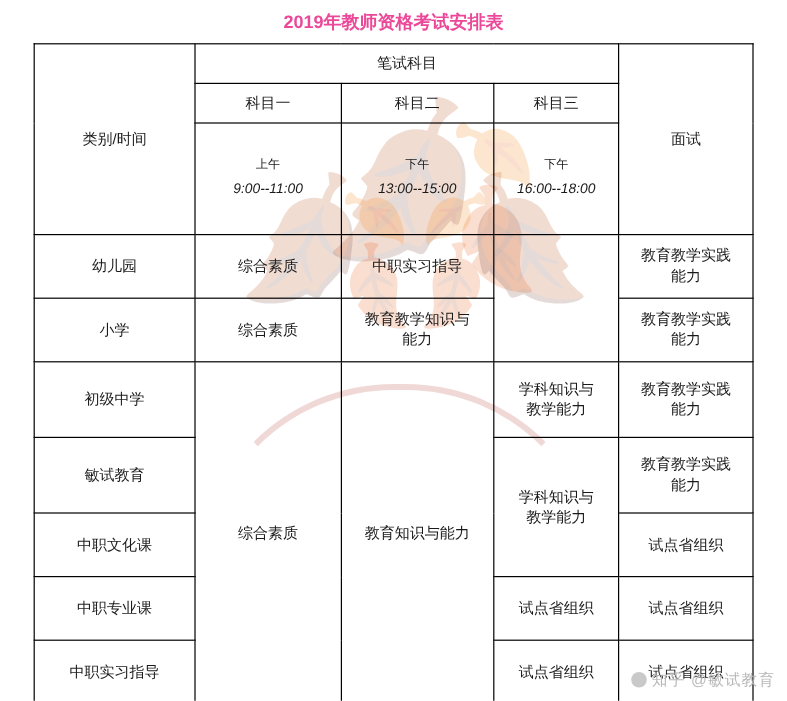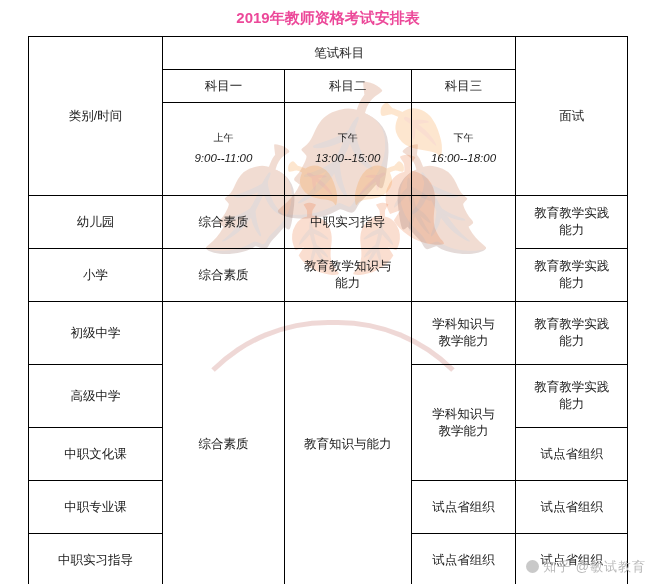--- a/index.html
+++ b/index.html
@@ -222,21 +222,21 @@
 
       <tr class="tall-row">
         <td class="cat-cell">初级中学</td>
         <td rowspan="5">综合素质</td>
         <td rowspan="5">教育知识与能力</td>
         <td>学科知识与教学能力</td>
         <td>教育教学实践能力</td>
       </tr>
 
       <tr class="tall-row">
-        <td class="cat-cell">高级中学</td>
+        <td class="cat-cell">敏试教育</td>
         <td rowspan="2">学科知识与教学能力</td>
         <td>教育教学实践能力</td>
       </tr>
 
       <tr class="body-row">
         <td class="cat-cell">中职文化课</td>
         <td>试点省组织</td>
       </tr>
 
       <tr class="body-row">

